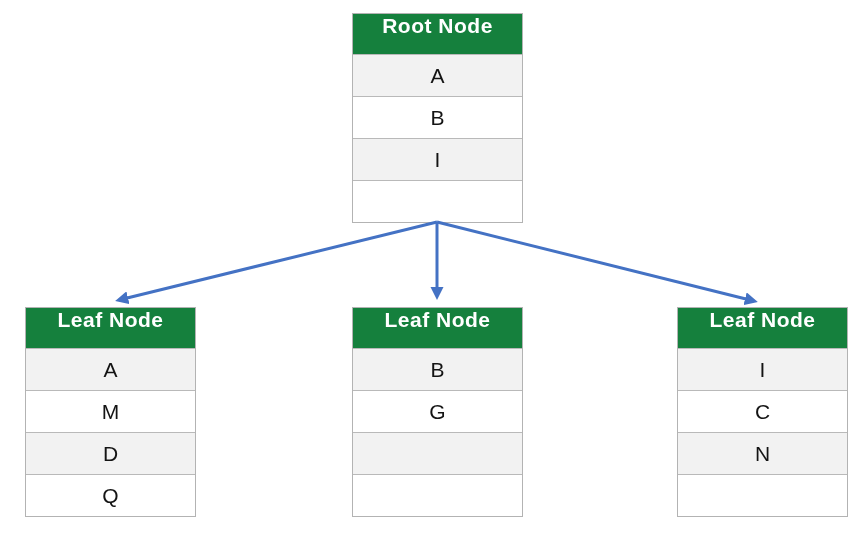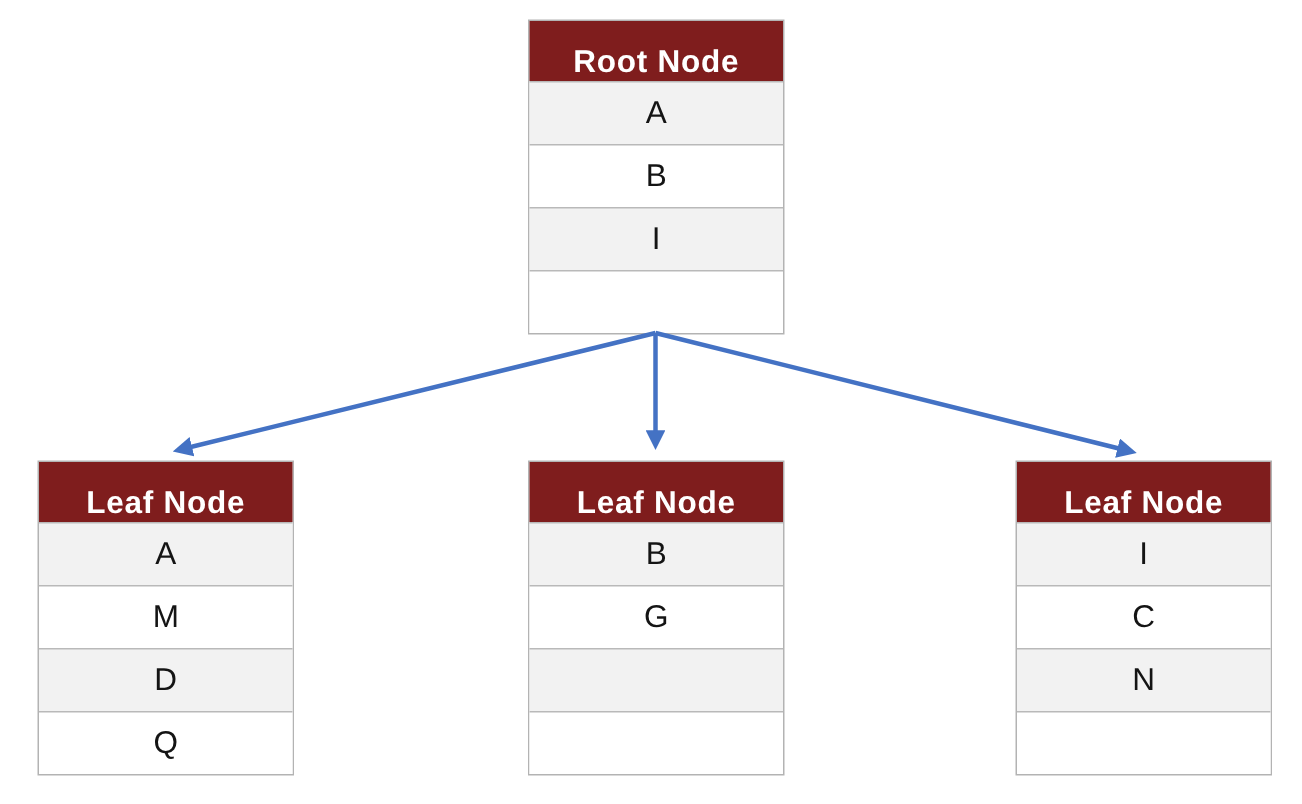--- a/index.html
+++ b/index.html
@@ -17,27 +17,27 @@
   }
   .node {
     position: absolute;
     width: 171px;
     border: 1px solid #b3b3b3;
     background: #ffffff;
     box-sizing: border-box;
   }
   .node-header {
     height: 40px;
-    background: #7f1d1d;
+    background: #15803d;
     color: #ffffff;
     font-size: 21px;
     font-weight: bold;
     letter-spacing: 0.5px;
     display: flex;
-    align-items: flex-end;
+    align-items: flex-start;
     justify-content: center;
   }
   .node-cell {
     height: 41px;
     background: #ffffff;
     border-top: 1px solid #b9b9b9;
     display: flex;
     align-items: center;
     justify-content: center;
     font-size: 21px;

